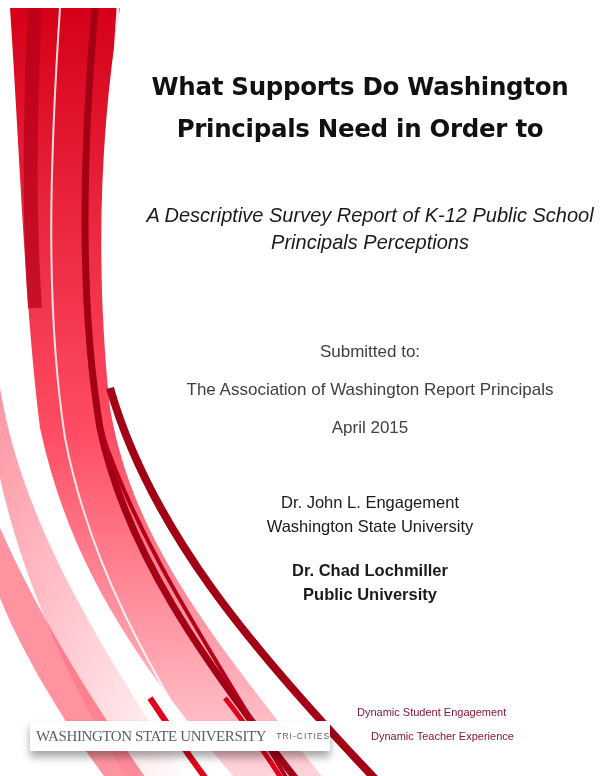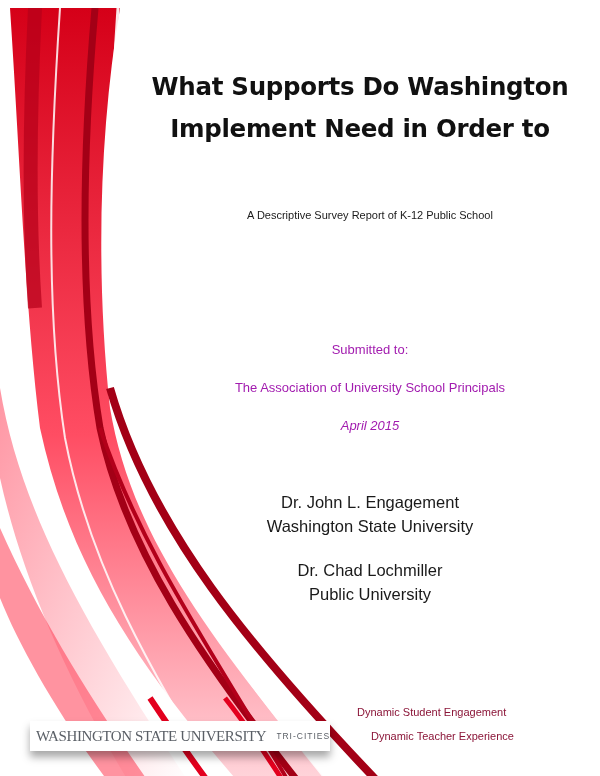--- a/index.html
+++ b/index.html
@@ -12,29 +12,29 @@
   .page { position: absolute; left: 0; top: 8px; width: 600px; height: 776px; background: #fff; overflow: hidden; }
   .swoosh { position: absolute; left: 0; top: 0; width: 600px; height: 776px; }
   .title {
     position: absolute; left: 120px; top: 58px; width: 480px;
     text-align: center; font-weight: bold; font-size: 24.5px; line-height: 42px;
     color: #111; font-family: "DejaVu Sans", sans-serif; letter-spacing: -0.3px;
   }
   .title div { white-space: nowrap; }
   .subtitle {
     position: absolute; left: 140px; top: 194px; width: 460px;
-    text-align: center; font-size: 11px; line-height: 27px; color: #1a1a1a;
+    text-align: center; font-size: 20px; line-height: 27px; color: #1a1a1a; font-style: italic;
   }
-  .center-block { position: absolute; left: 140px; width: 460px; text-align: center; font-size: 13px; color: #a21caf; }
+  .center-block { position: absolute; left: 140px; width: 460px; text-align: center; font-size: 17px; color: #404040; }
   .submitted { top: 334px; }
   .assoc { top: 372px; }
-  .date { top: 410px; font-style: italic; }
+  .date { top: 410px; }
   .author { position: absolute; left: 240px; width: 260px; text-align: center; font-size: 16.5px; line-height: 24px; color: #1a1a1a; }
   .author1 { top: 482px; }
-  .author2 { top: 550px; }
+  .author2 { top: 550px; font-weight: bold; }
   .wsu-logo {
     position: absolute; left: 30px; top: 713px; width: 300px; height: 30px;
     background: #fff; box-shadow: 0 6px 8px rgba(0,0,0,0.35);
     display: flex; align-items: center; padding-left: 6px; box-sizing: border-box;
   }
   .wsu-name { font-family: "Liberation Serif", serif; font-size: 15px; color: #5a5f66; letter-spacing: -0.4px; white-space: nowrap; }
   .wsu-crest { width: 16px; height: 19px; background: #98002e; margin-left: 5px; border-radius: 2px 2px 8px 8px; position: relative; }
   .wsu-crest::after { content: ""; position: absolute; left: 4px; top: 4px; width: 8px; height: 8px; border: 1.5px solid #fff; border-radius: 50%; border-right-color: transparent; }
   .wsu-campus { font-size: 8.5px; color: #5a5f66; letter-spacing: 1px; margin-left: 5px; white-space: nowrap; }
   .tagline { position: absolute; font-size: 11px; color: #8b1538; white-space: nowrap; }
@@ -75,29 +75,30 @@
     <path d="M60,0 C50,150 45,300 65,430 C90,560 150,660 220,776" stroke="#ffffff" stroke-width="2" fill="none" opacity="0.85"></path>
     <path d="M110,380 C150,520 250,640 380,776" stroke="#a30016" stroke-width="8" fill="none"></path>
     <path d="M100,420 C140,540 210,640 290,776" stroke="#b3001a" stroke-width="4" fill="none"></path>
     <path d="M35,0 C30,100 28,200 35,300" stroke="#b50019" stroke-width="14" fill="none" opacity="0.7"></path>
     <path d="M150,690 C170,720 190,750 210,776" stroke="#e3001e" stroke-width="6" fill="none"></path>
     <path d="M225,690 C245,715 265,745 285,776" stroke="#e3001e" stroke-width="5" fill="none"></path>
   </svg>
 
   <div class="title">
     <div>What Supports Do Washington</div>
-    <div>Implement Need in Order to</div>
+    <div>Principals Need in Order to</div>
   </div>
 
   <div class="subtitle">
     <div>A Descriptive Survey Report of K-12 Public School</div>
+    <div>Principals Perceptions</div>
   </div>
 
   <div class="center-block submitted">Submitted to:</div>
-  <div class="center-block assoc">The Association of University School Principals</div>
+  <div class="center-block assoc">The Association of Washington Report Principals</div>
   <div class="center-block date">April 2015</div>
 
   <div class="author author1">
     <div>Dr. John L. Engagement</div>
     <div>Washington State University</div>
   </div>
   <div class="author author2">
     <div>Dr. Chad Lochmiller</div>
     <div>Public University</div>
   </div>

